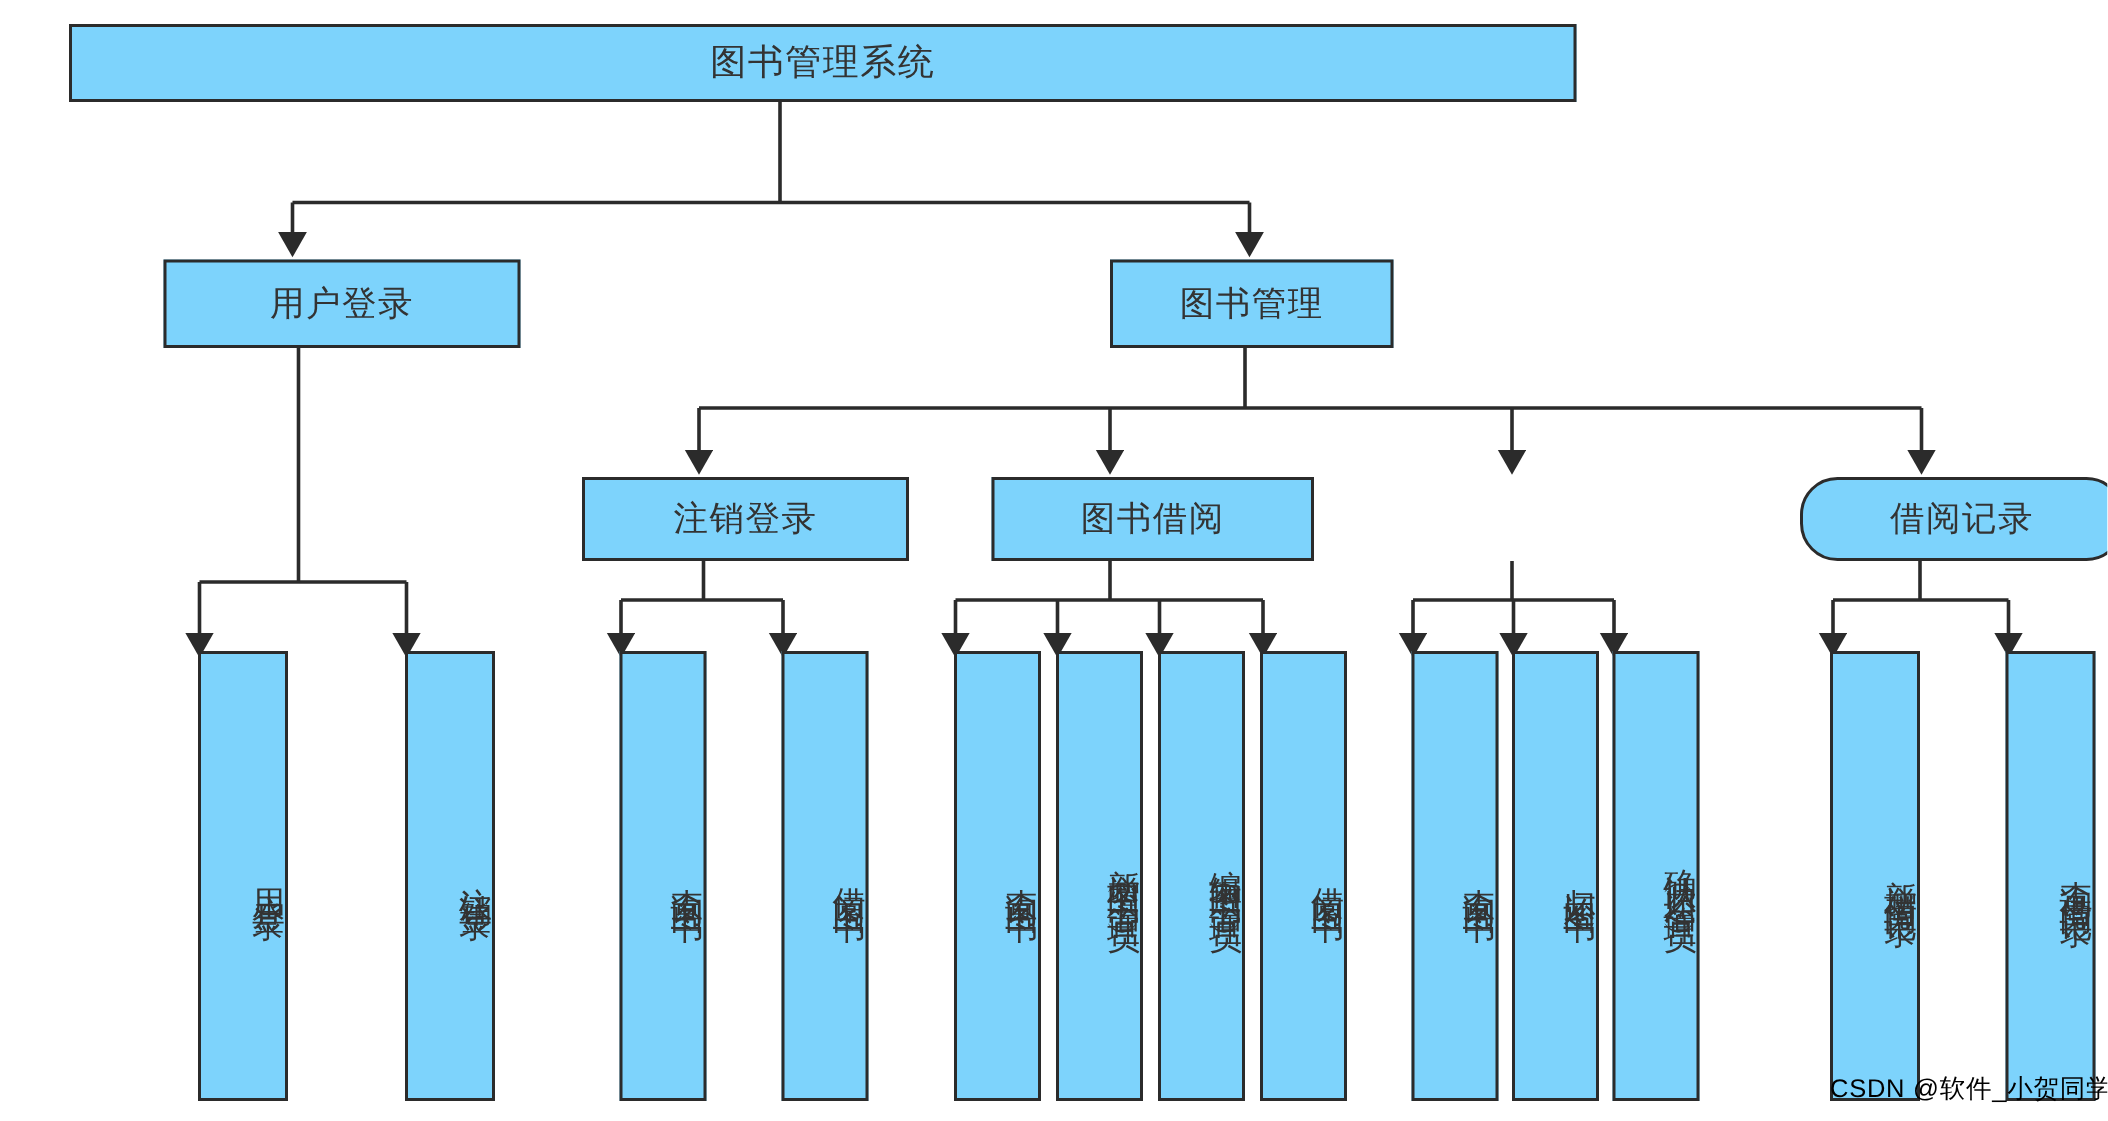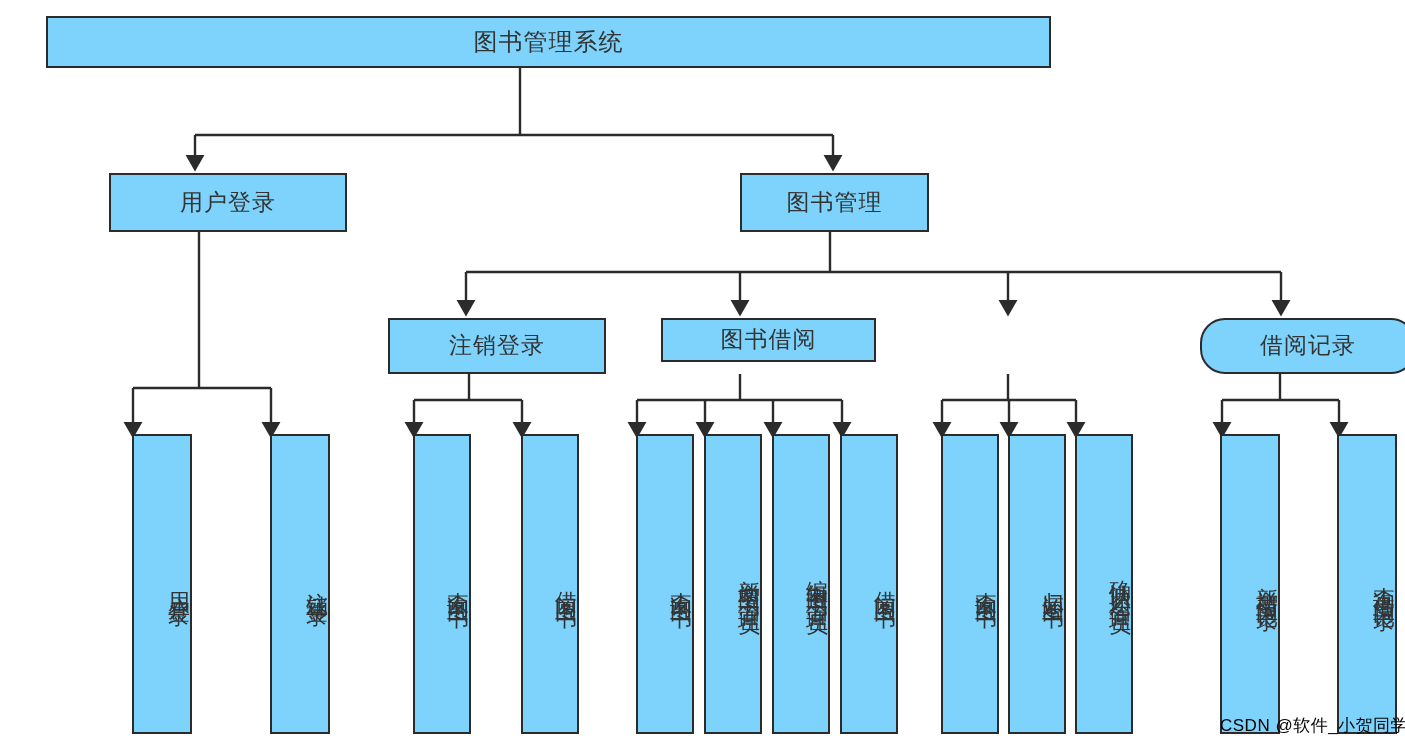--- a/index.html
+++ b/index.html
@@ -138,21 +138,21 @@
   </div>
 
   <div class="node node-h" style="left:712px; top:173px; width:189px; height:59px;">
     <span>图书管理</span>
   </div>
 
   <div class="node node-h" style="left:360px; top:318px; width:218px; height:56px;">
     <span>注销登录</span>
   </div>
 
-  <div class="node node-h" style="left:633px; top:318px; width:215px; height:44px;">
+  <div class="node node-h" style="left:633px; top:318px; width:215px; height:56px;">
     <span>图书借阅</span>
   </div>
 
 
   <div class="node node-h" style="left:1172px; top:318px; width:216px; height:56px;border-radius:25px;">
     <span>借阅记录</span>
   </div>
 
   <div class="node node-v" style="left:104px; top:434px; width:60px; height:300px;">
     <span class="vlabel">用户登录</span>

